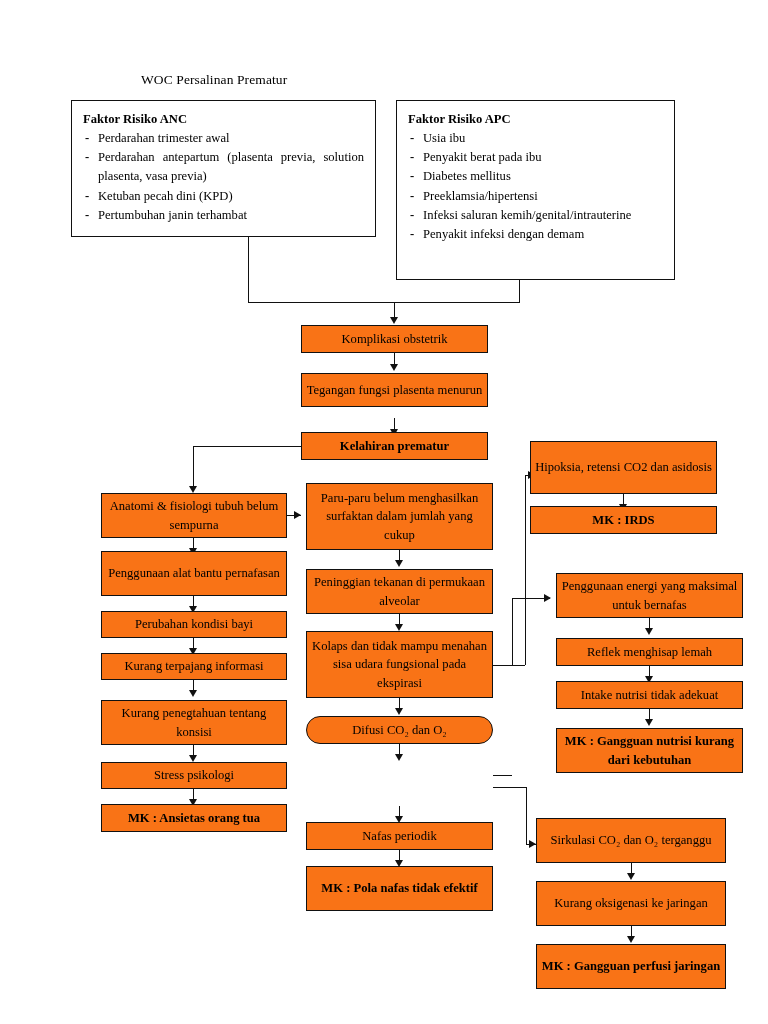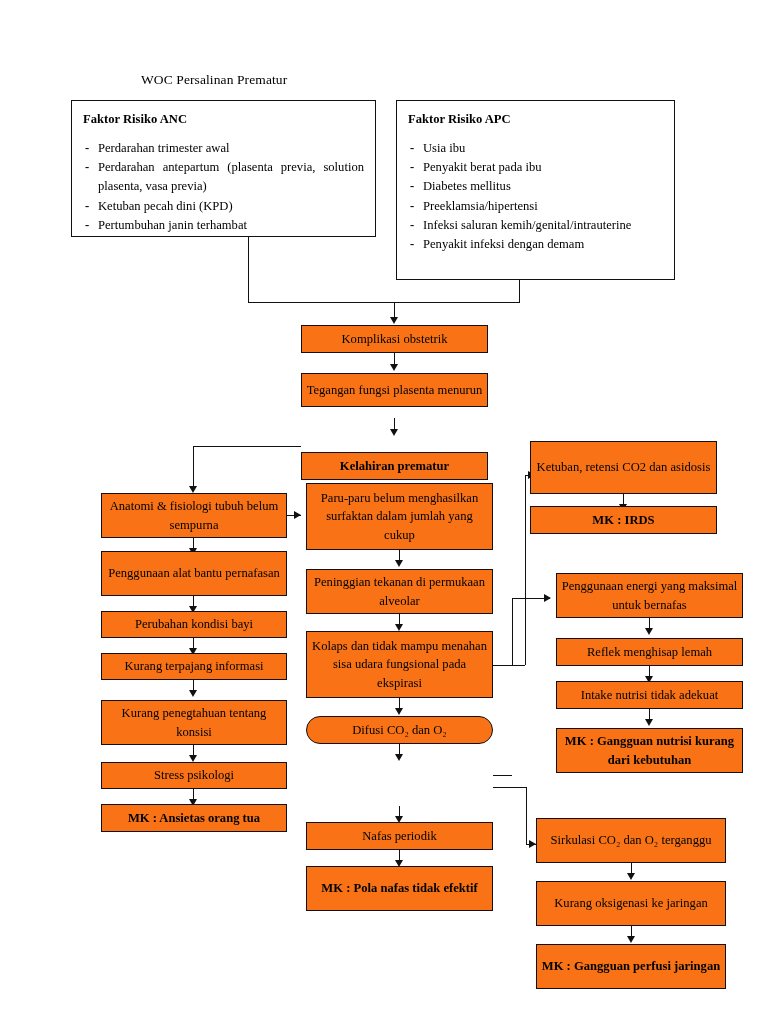--- a/index.html
+++ b/index.html
@@ -39,21 +39,21 @@
   
   .panel{
     position:absolute;
     box-sizing:border-box;
     border:1px solid #111;
     background:#fff;
     padding:9px 11px 8px 11px;
     font-size:12.6px;
     line-height:1.52;
   }
-  .panel .phead{font-weight:bold;margin-bottom:10px;}
+  .panel .phead{font-weight:bold;margin-bottom:0;}
   .panel ul{list-style:none;margin:0;padding:0;}
   .panel li{
     position:relative;
     padding-left:15px;
     margin:0;
   }
   .panel li .dash{
     position:absolute;left:2px;top:0;font-weight:bold;
   }
   .just{text-align:justify;text-align-last:left;}
@@ -143,21 +143,21 @@
   <div class="box" style="left:301px;top:325px;width:187px;height:28px;">Komplikasi obstetrik</div>
 
   <div class="ln v" style="left:394px;top:353px;height:13px;"></div>
   <div class="arrow-d" style="left:390px;top:364px;"></div>
 
   <div class="box" style="left:301px;top:373px;width:187px;height:34px;">Tegangan fungsi plasenta menurun</div>
 
   <div class="ln v" style="left:394px;top:418px;height:13px;"></div>
   <div class="arrow-d" style="left:390px;top:429px;"></div>
 
-  <div class="box bold" style="left:301px;top:432px;width:187px;height:28px;margin-top:20px;">Kelahiran prematur</div>
+  <div class="box bold" style="left:301px;top:432px;width:187px;height:28px;">Kelahiran prematur</div>
 
   <div class="ln h" style="left:193px;top:446px;width:108px;"></div>
   <div class="ln v" style="left:193px;top:446px;height:42px;"></div>
   <div class="arrow-d" style="left:189px;top:486px;"></div>
 
   <div class="box" style="left:101px;top:493px;width:186px;height:45px;">Anatomi &amp; fisiologi tubuh belum sempurna</div>
   <div class="ln v" style="left:193px;top:538px;height:12px;"></div>
   <div class="arrow-d" style="left:189px;top:548px;"></div>
 
   <div class="ln h" style="left:287px;top:515px;width:14px;"></div>
@@ -218,21 +218,21 @@
   <div class="ln v" style="left:526px;top:787px;height:57px;"></div>
   <div class="ln h" style="left:526px;top:844px;width:10px;"></div>
   <div class="arrow-r" style="left:529px;top:840px;"></div>
 
   <div class="box" style="left:306px;top:822px;width:187px;height:28px;">Nafas periodik</div>
   <div class="ln v" style="left:399px;top:850px;height:12px;"></div>
   <div class="arrow-d" style="left:395px;top:860px;"></div>
 
   <div class="box bold" style="left:306px;top:866px;width:187px;height:45px;">MK : Pola nafas tidak efektif</div>
 
-  <div class="box" style="left:530px;top:441px;width:187px;height:53px;">Ketuban, retensi CO2  dan asidosis</div>
+  <div class="box" style="left:530px;top:441px;width:187px;height:53px;">Hipoksia, retensi CO2  dan asidosis</div>
   <div class="ln v" style="left:623px;top:494px;height:12px;"></div>
   <div class="arrow-d" style="left:619px;top:504px;"></div>
 
   <div class="box bold" style="left:530px;top:506px;width:187px;height:28px;">MK : IRDS</div>
 
   <div class="box" style="left:556px;top:573px;width:187px;height:45px;">Penggunaan energi yang maksimal untuk bernafas</div>
   <div class="ln v" style="left:649px;top:618px;height:12px;"></div>
   <div class="arrow-d" style="left:645px;top:628px;"></div>
 
   <div class="box" style="left:556px;top:638px;width:187px;height:28px;">Reflek menghisap lemah</div>

